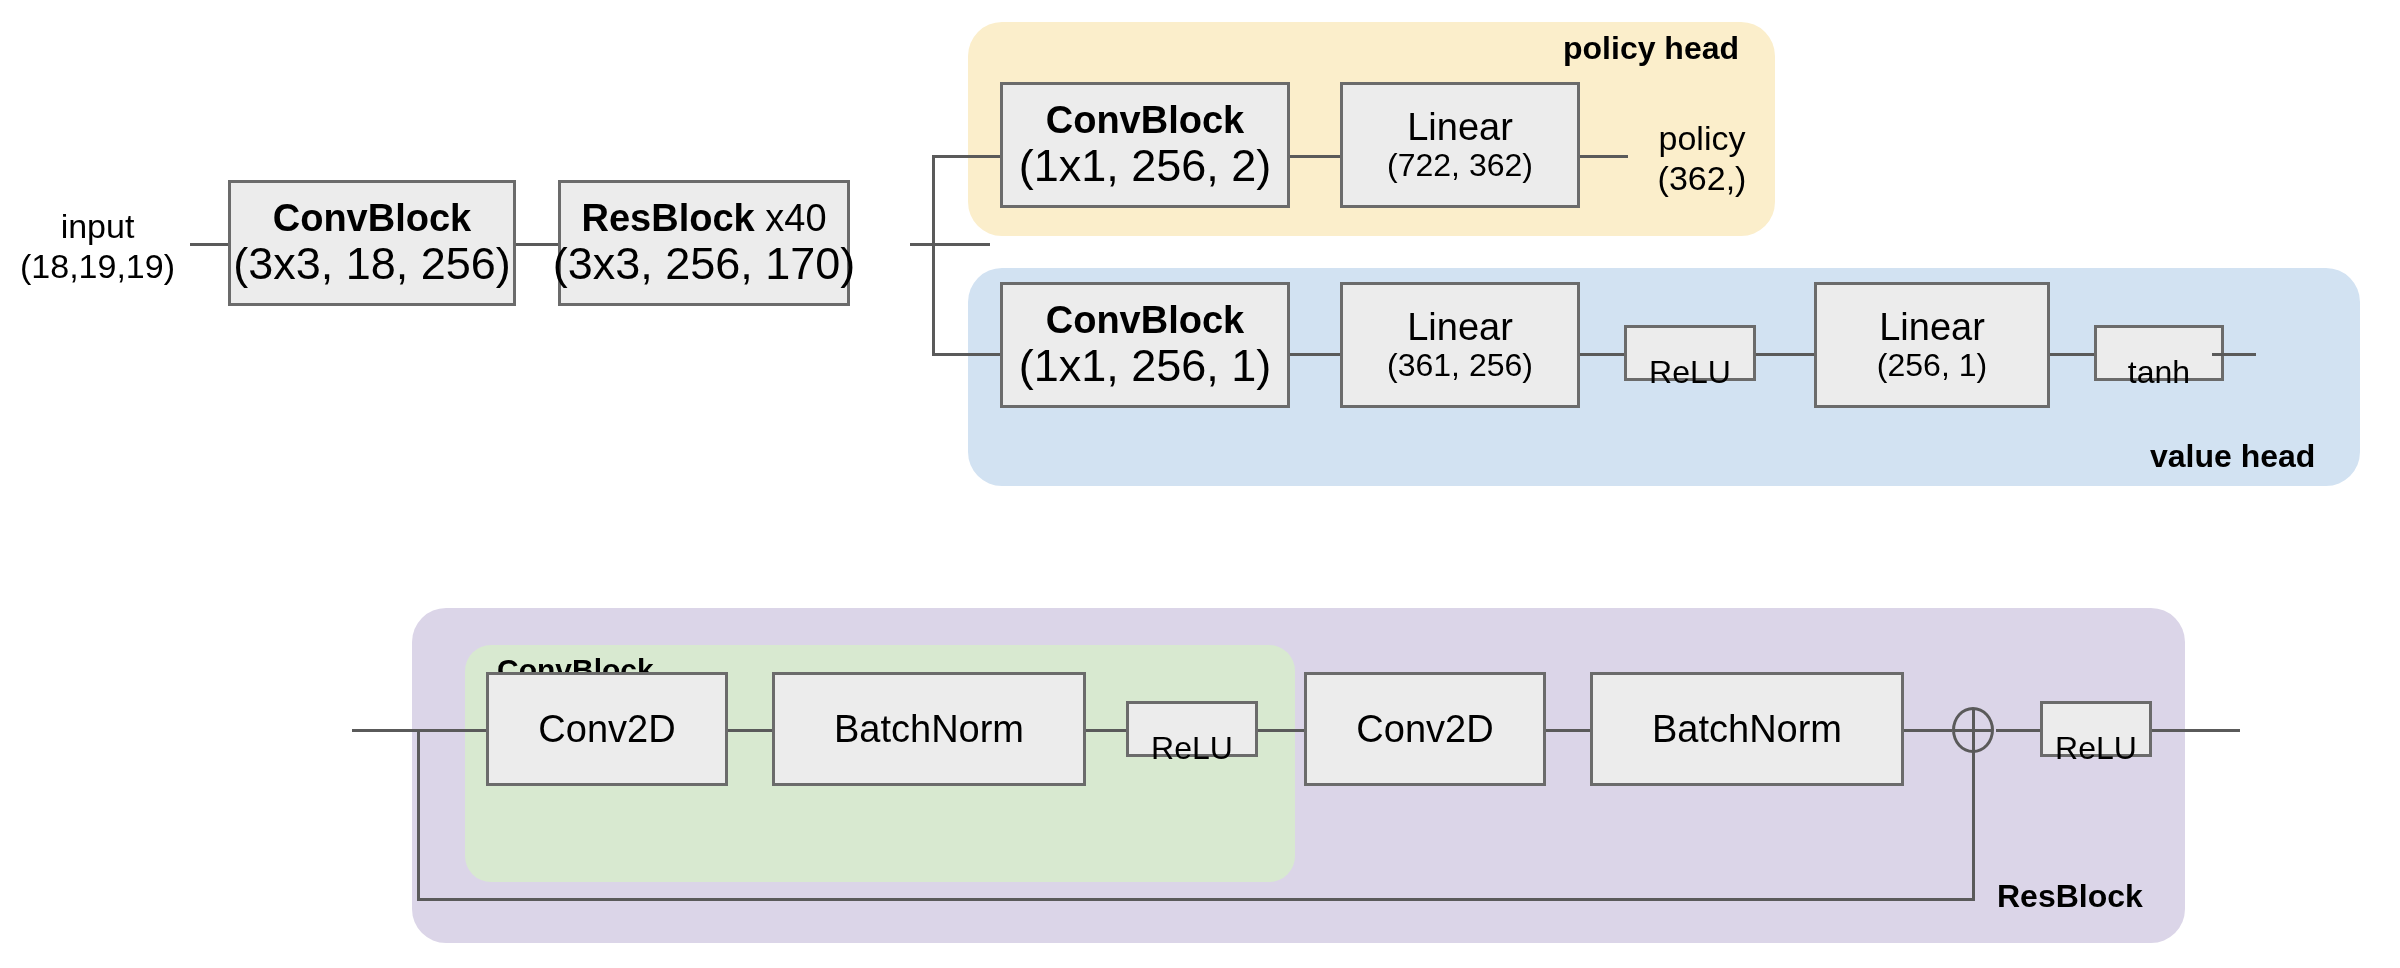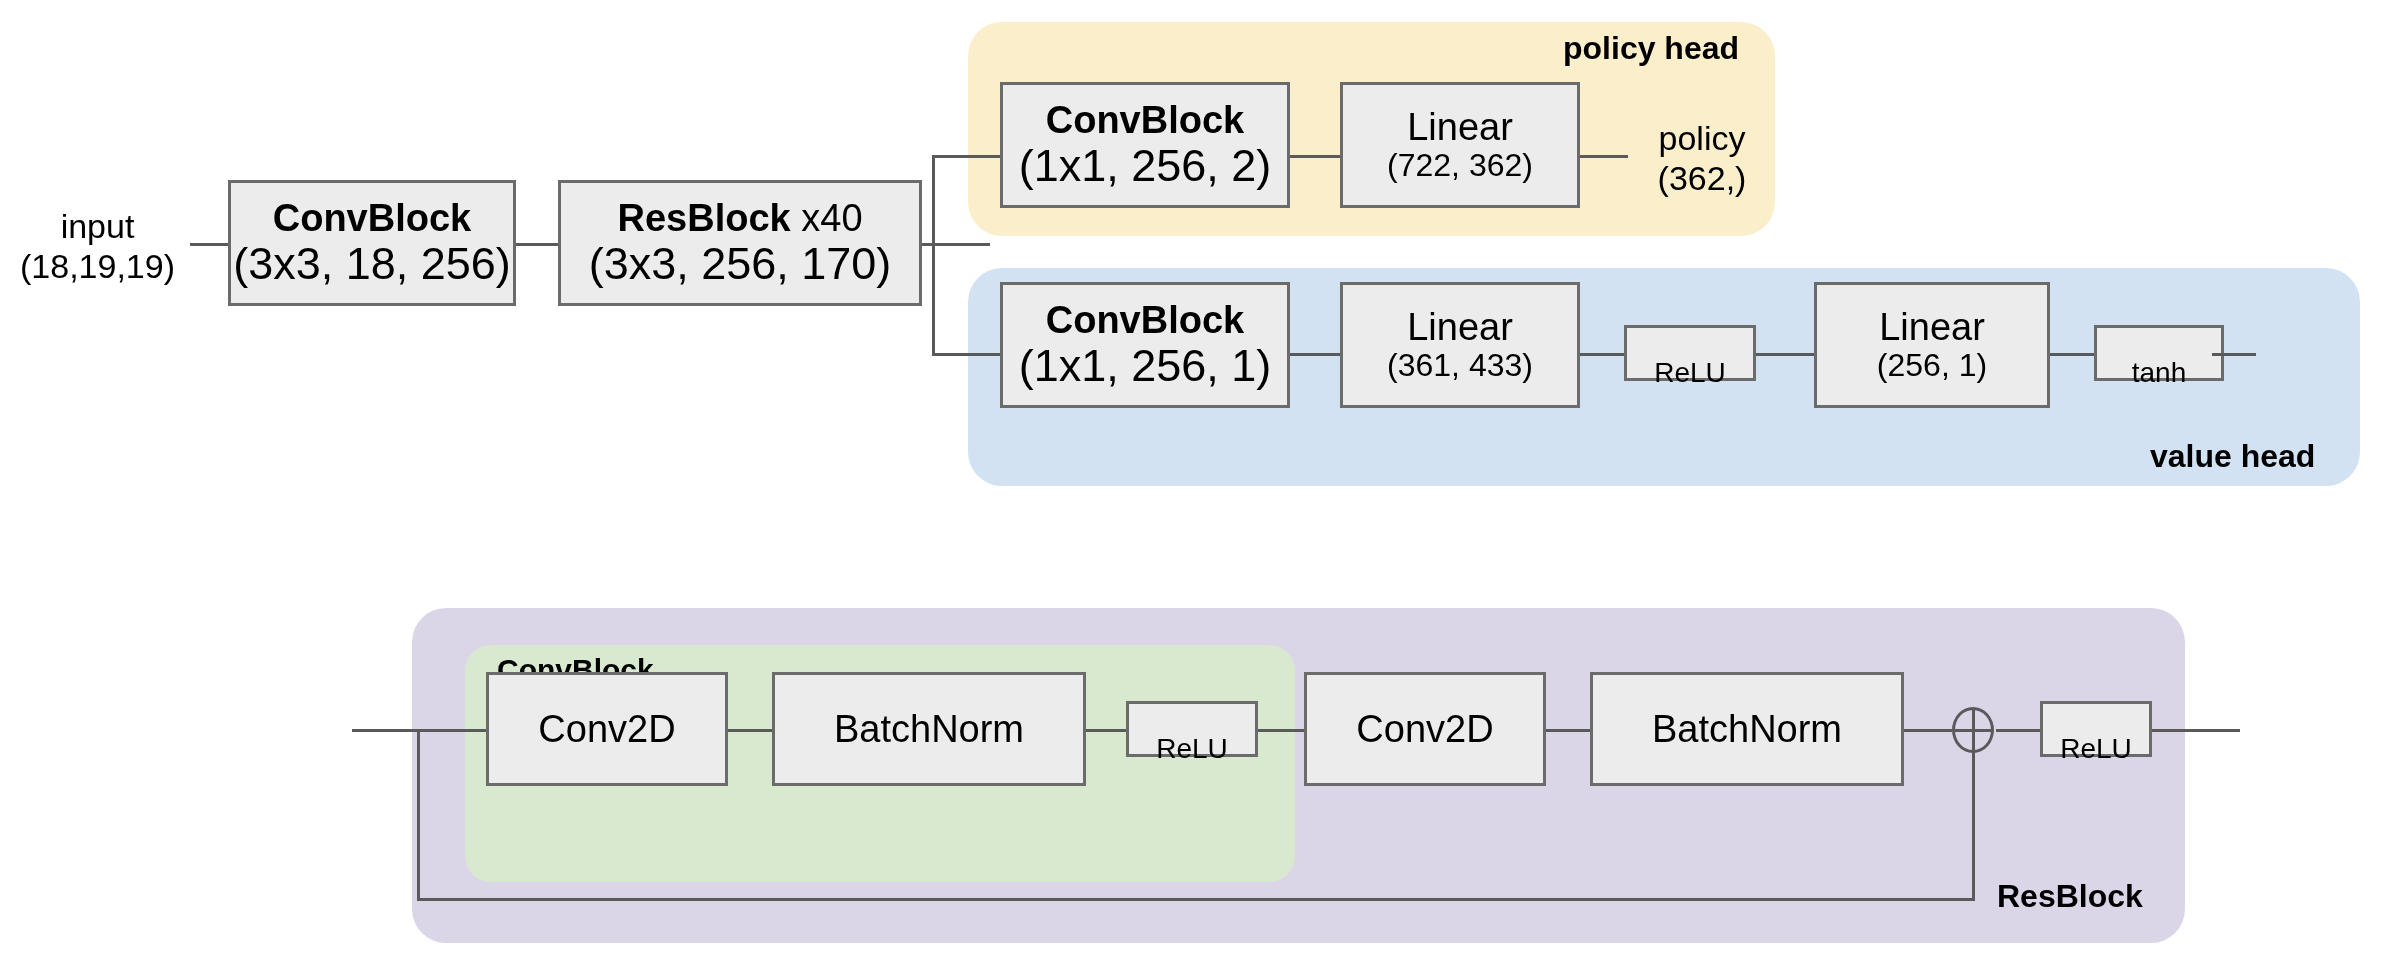--- a/index.html
+++ b/index.html
@@ -44,21 +44,21 @@
   }
   .node .t1 { white-space: nowrap; }
   .node .t2 { white-space: nowrap; }
   .node.big .t1 { font-size: 38px; font-weight: bold; }
   .node.big .t2 { font-size: 45px; font-weight: normal; }
   .node.big .t1 .suffix { font-weight: normal; }
   .node.plain .t1 { font-size: 38px; font-weight: normal; }
   .node.plain .t2 { font-size: 32px; font-weight: normal; }
   .node.mid .t1 { font-size: 38px; font-weight: normal; }
   .node.small { border-width: 3px; }
-  .node.small .t1 { font-size: 28px; font-weight: normal; margin-top: 39px; }
+  .node.small .t1 { font-size: 32px; font-weight: normal; margin-top: 39px; }
   .io-label {
     position: absolute;
     text-align: center;
     color: #000000;
     font-size: 34px;
     line-height: 1.18;
     white-space: nowrap;
   }
   .wire {
     position: absolute;
@@ -109,21 +109,21 @@
   <div class="io-label" style="left:10px; top:206px; width:175px;">
     <div>input</div>
     <div>(18,19,19)</div>
   </div>
 
   <div class="node big" style="left:228px; top:180px; width:288px; height:126px;">
     <div class="t1"><span>ConvBlock</span></div>
     <div class="t2">(3x3, 18, 256)</div>
   </div>
 
-  <div class="node big" style="left:558px; top:180px; width:364px; height:126px;">
+  <div class="node big" style="left:558px; top:180px; width:292px; height:126px;">
     <div class="t1"><span>ResBlock</span><span class="suffix"> x40</span></div>
     <div class="t2">(3x3, 256, 170)</div>
   </div>
 
   <div class="node big" style="left:1000px; top:82px; width:290px; height:126px;">
     <div class="t1"><span>ConvBlock</span></div>
     <div class="t2">(1x1, 256, 2)</div>
   </div>
 
   <div class="wire h" style="left:1290px; top:155px; width:50px;"></div>
@@ -142,21 +142,21 @@
 
   <div class="node big" style="left:1000px; top:282px; width:290px; height:126px;">
     <div class="t1"><span>ConvBlock</span></div>
     <div class="t2">(1x1, 256, 1)</div>
   </div>
 
   <div class="wire h" style="left:1290px; top:353px; width:50px;"></div>
 
   <div class="node plain" style="left:1340px; top:282px; width:240px; height:126px;">
     <div class="t1"><span>Linear</span></div>
-    <div class="t2">(361, 433)</div>
+    <div class="t2">(361, 256)</div>
   </div>
 
   <div class="wire h" style="left:1580px; top:353px; width:44px;"></div>
 
   <div class="node small" style="left:1624px; top:325px; width:132px; height:56px;">
     <div class="t1"><span>ReLU</span></div>
   </div>
 
   <div class="wire h" style="left:1756px; top:353px; width:58px;"></div>
 

